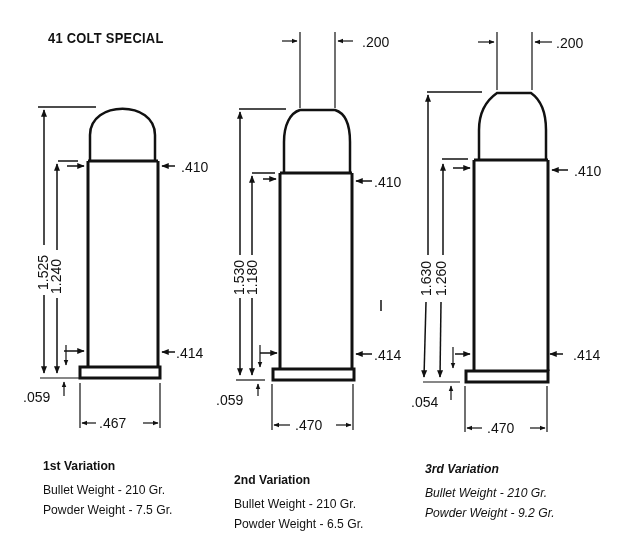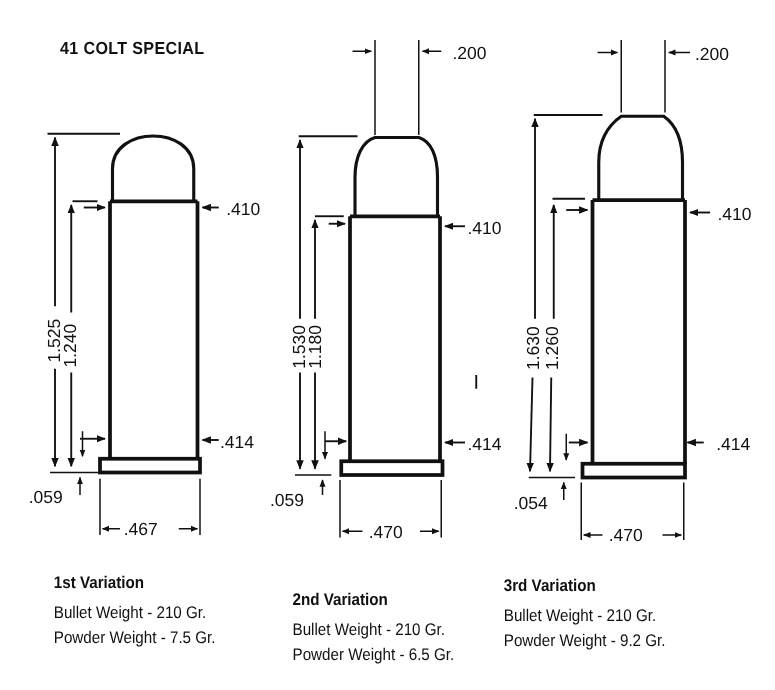--- a/index.html
+++ b/index.html
@@ -149,17 +149,17 @@
   <div class="vl">Bullet Weight - 210 Gr.</div>
   <div class="vl">Powder Weight - 7.5 Gr.</div>
 </div>
 
 <div class="var" style="left:234px; top:472px;">
   <div class="vt">2nd Variation</div>
   <div class="vl">Bullet Weight - 210 Gr.</div>
   <div class="vl">Powder Weight - 6.5 Gr.</div>
 </div>
 
-<div class="var" style="left:403px; top:461px;">
+<div class="var" style="left:425px; top:461px;font-style:italic;">
   <div class="vt">3rd Variation</div>
   <div class="vl">Bullet Weight - 210 Gr.</div>
   <div class="vl">Powder Weight - 9.2 Gr.</div>
 </div>
 
 </body></html>

